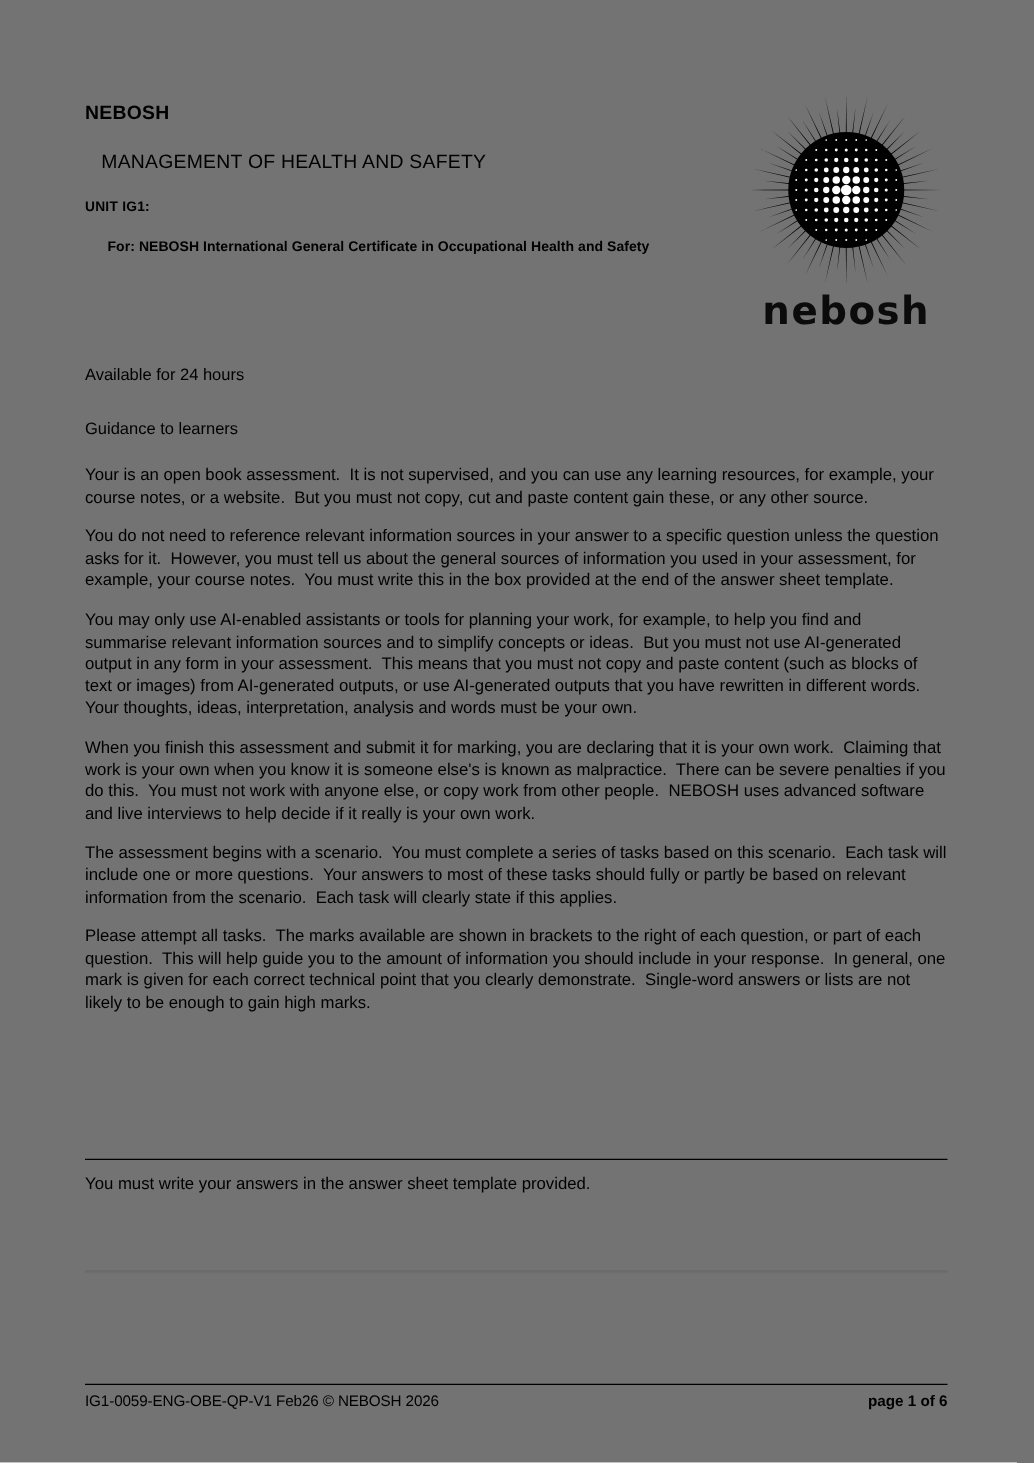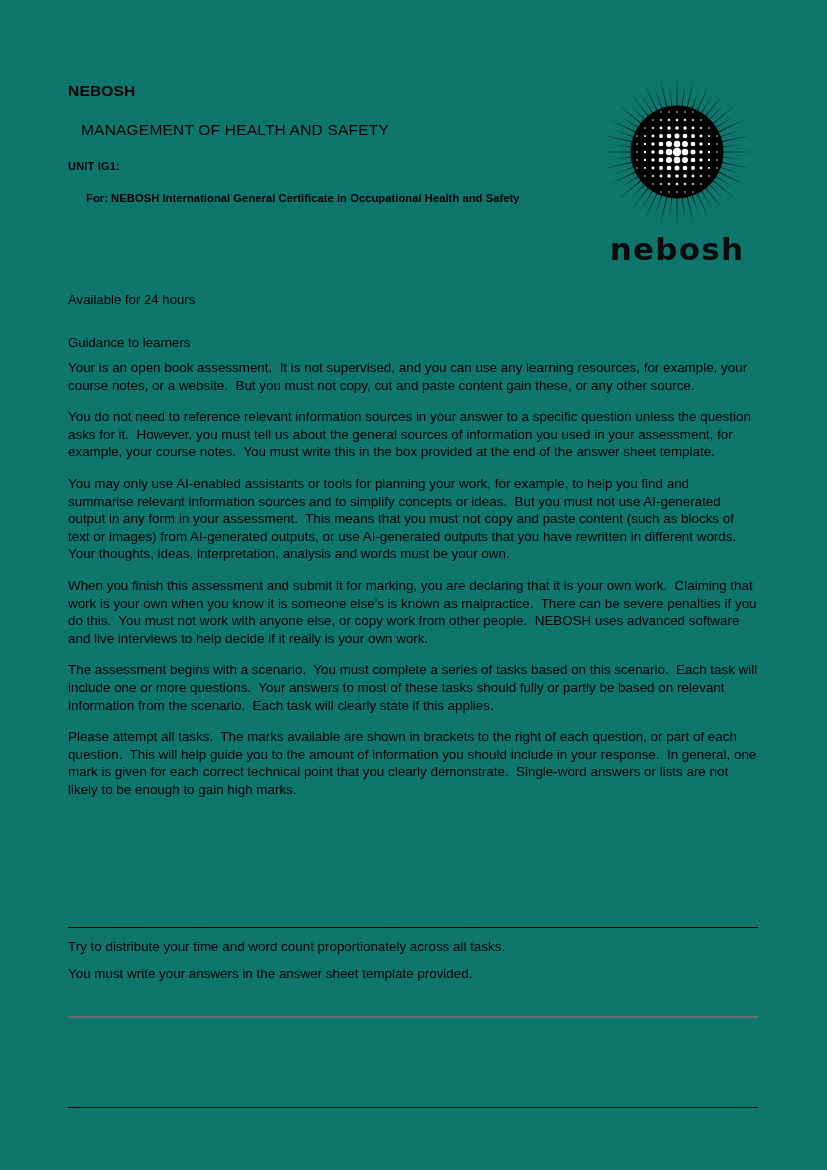--- a/index.html
+++ b/index.html
@@ -9,21 +9,21 @@
     background: #ffffff;
   }
   body {
     font-family: "Liberation Sans", sans-serif;
     color: #000000;
   }
   .page {
     position: relative;
     width: 827px;
     height: 1170px;
-    background: #0f766e;
+    background: #737373;
     overflow: hidden;
     box-sizing: border-box;
   }
 
   
   .header {
     position: absolute;
     left: 68px;
     top: 82px;
     width: 520px;
@@ -88,21 +88,21 @@
     top: 292px;
     width: 690px;
   }
   .lead-bold {
     font-size: 13.2px;
     font-weight: normal;
     margin: 0 0 26px 0;
     line-height: 1.25;
   }
   .lead-bold.second {
-    margin-bottom: 8px;
+    margin-bottom: 20px;
   }
   p.para {
     font-size: 13.4px;
     line-height: 17.6px;
     margin: 0 0 14px 0;
     text-align: left;
     white-space: pre-wrap;
   }
   p.para:last-child { margin-bottom: 0; }
   .b { font-weight: normal; }
@@ -343,20 +343,23 @@
         <p class="para"><span>You do </span><span class="b">not</span><span> need to reference relevant information sources in your answer to a specific question unless the question asks for it.  However, you must tell us about the general sources of information you used in your assessment, for example, your course notes.  You must write this in the box provided at the end of the answer sheet template.</span></p>
         <p class="para"><span>You may only use AI-enabled assistants or tools for planning your work, for example, to help you find and summarise relevant information sources and to simplify concepts or ideas.  But you must </span><span class="b">not</span><span> use AI-generated output in any form in your assessment.  This means that you must </span><span class="b">not</span><span> copy and paste content (such as blocks of text or images) from AI-generated outputs, or use AI-generated outputs that you have rewritten in different words.  Your thoughts, ideas, interpretation, analysis and words must be your own.</span></p>
         <p class="para"><span>When you finish this assessment and submit it for marking, you are declaring that it is your own work.  Claiming that work is your own when you know it is someone else's is known as malpractice.  There can be severe penalties if you do this.  You must </span><span class="b">not</span><span> work with anyone else, or copy work from other people.  NEBOSH uses advanced software and live interviews to help decide if it really is your own work.</span></p>
         <p class="para"><span>The assessment begins with a scenario.  You must complete a series of tasks based on this scenario.  Each task will include one or more questions.  Your answers to </span><span class="b">most</span><span> of these tasks should fully or partly be based on relevant information from the scenario.  Each task will clearly state if this applies.</span></p>
         <p class="para"><span>Please attempt all tasks.  The marks available are shown in brackets to the right of each question, or part of each question.  This will help guide you to the amount of information you should include in your response.  In general, one mark is given for each correct technical point that you clearly demonstrate.  Single-word answers or lists are not likely to be enough to gain high marks.</span></p>
       </div>
   </div>
 
   <div class="rule-top"></div>
   <div class="closing" id="closing-notes">
-      <p><span>Try to distribute your time and word count proportionately across all tasks.</span></p>
       <p><span>You must write your answers in the answer sheet template provided.</span></p>
     </div>
   <div class="rule-bottom"></div>
 
   <div class="footer-rule"></div>
+  <div class="footer">
+    <div class="footer-left">IG1-0059-ENG-OBE-QP-V1 Feb26  © NEBOSH 2026</div>
+    <div class="footer-right">page 1 of 6</div>
+  </div>
 
 </div>
 
 </body></html>

